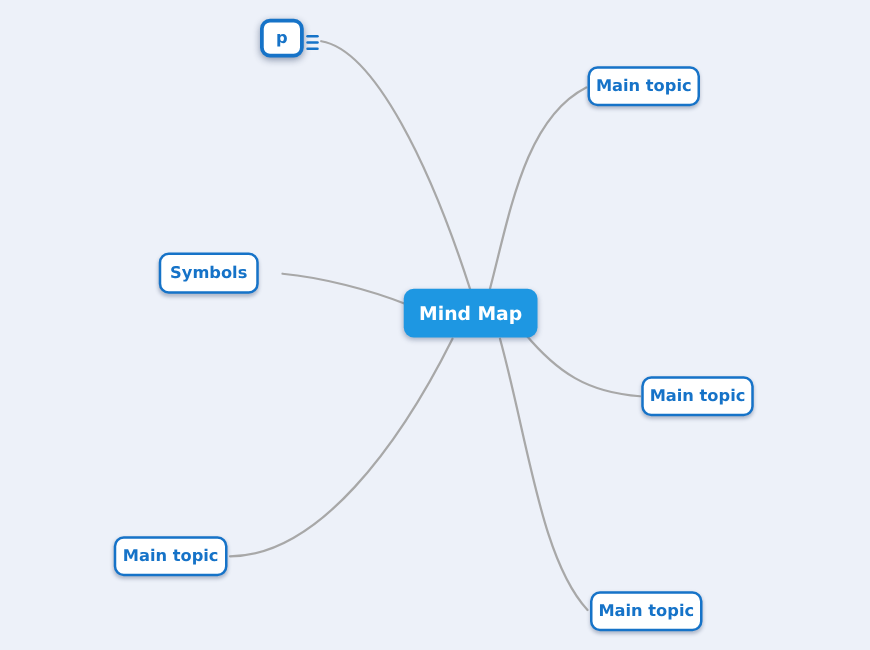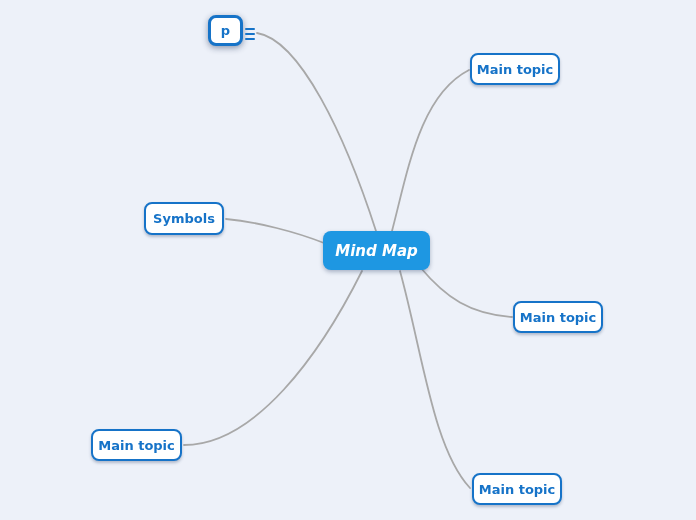--- a/index.html
+++ b/index.html
@@ -34,21 +34,20 @@
     font-weight:bold;
     cursor:pointer;
     user-select:none;
   }
   .node .label{white-space:nowrap;}
   .root{
     background:var(--root-fill);
     color:var(--root-text);
     font-size:15px;
     box-shadow:0 2px 4px rgba(40,60,100,0.35);
-    font-style:italic;
   }
   .topic{
     background:var(--topic-fill);
     border:2px solid var(--topic-border);
     color:var(--topic-text);
     font-size:13px;
     box-shadow:0 2px 3px rgba(40,60,100,0.30);
   }
   .topic.selected{
     border-width:3px;
@@ -88,21 +87,21 @@
   <div class="node topic selected" style="left:208px;top:15px;width:35px;height:31px">
     <span class="label">p</span>
   </div>
 
   <span class="notes-icon">
     <i></i>
     <i></i>
     <i></i>
   </span>
 
-  <div class="node topic" style="left:144px;top:202px;width:80px;height:33px">
+  <div class="node topic" style="left:127px;top:202px;width:80px;height:33px">
     <span class="label">Symbols</span>
   </div>
 
   <div class="node topic" style="left:470px;top:53px;width:90px;height:32px">
     <span class="label">Main topic</span>
   </div>
 
   <div class="node topic" style="left:513px;top:301px;width:90px;height:32px">
     <span class="label">Main topic</span>
   </div>

